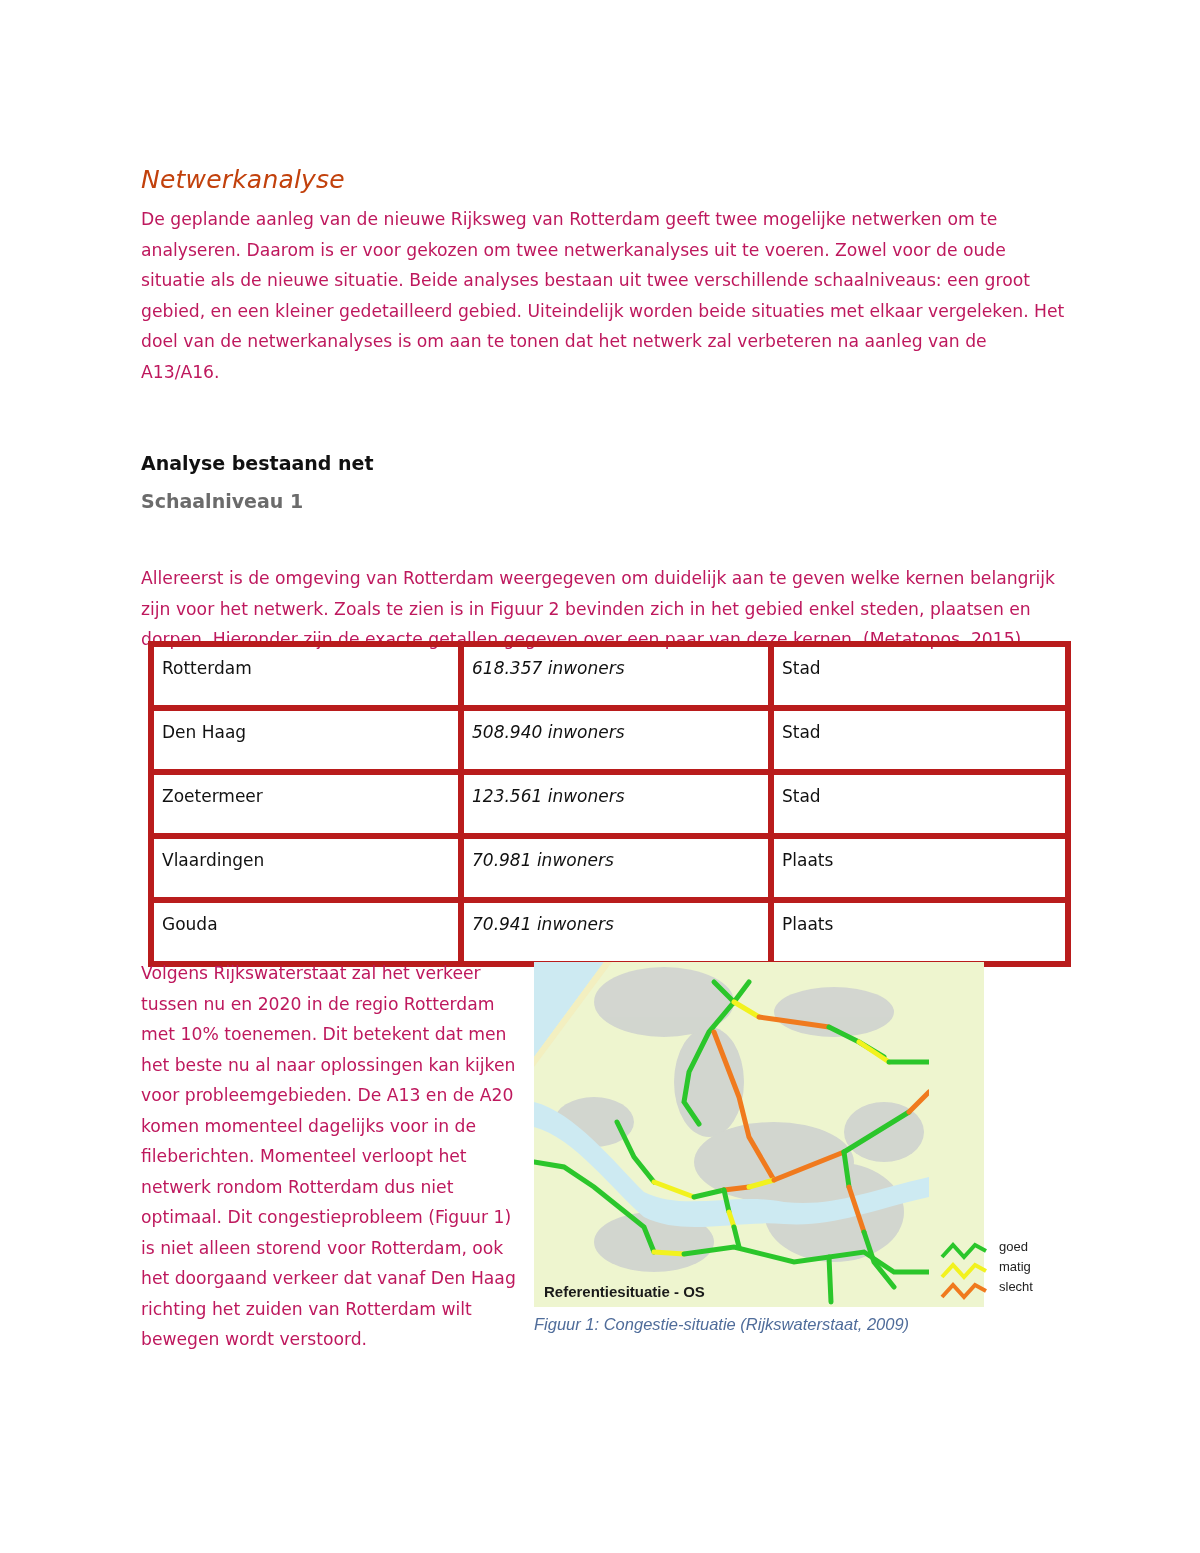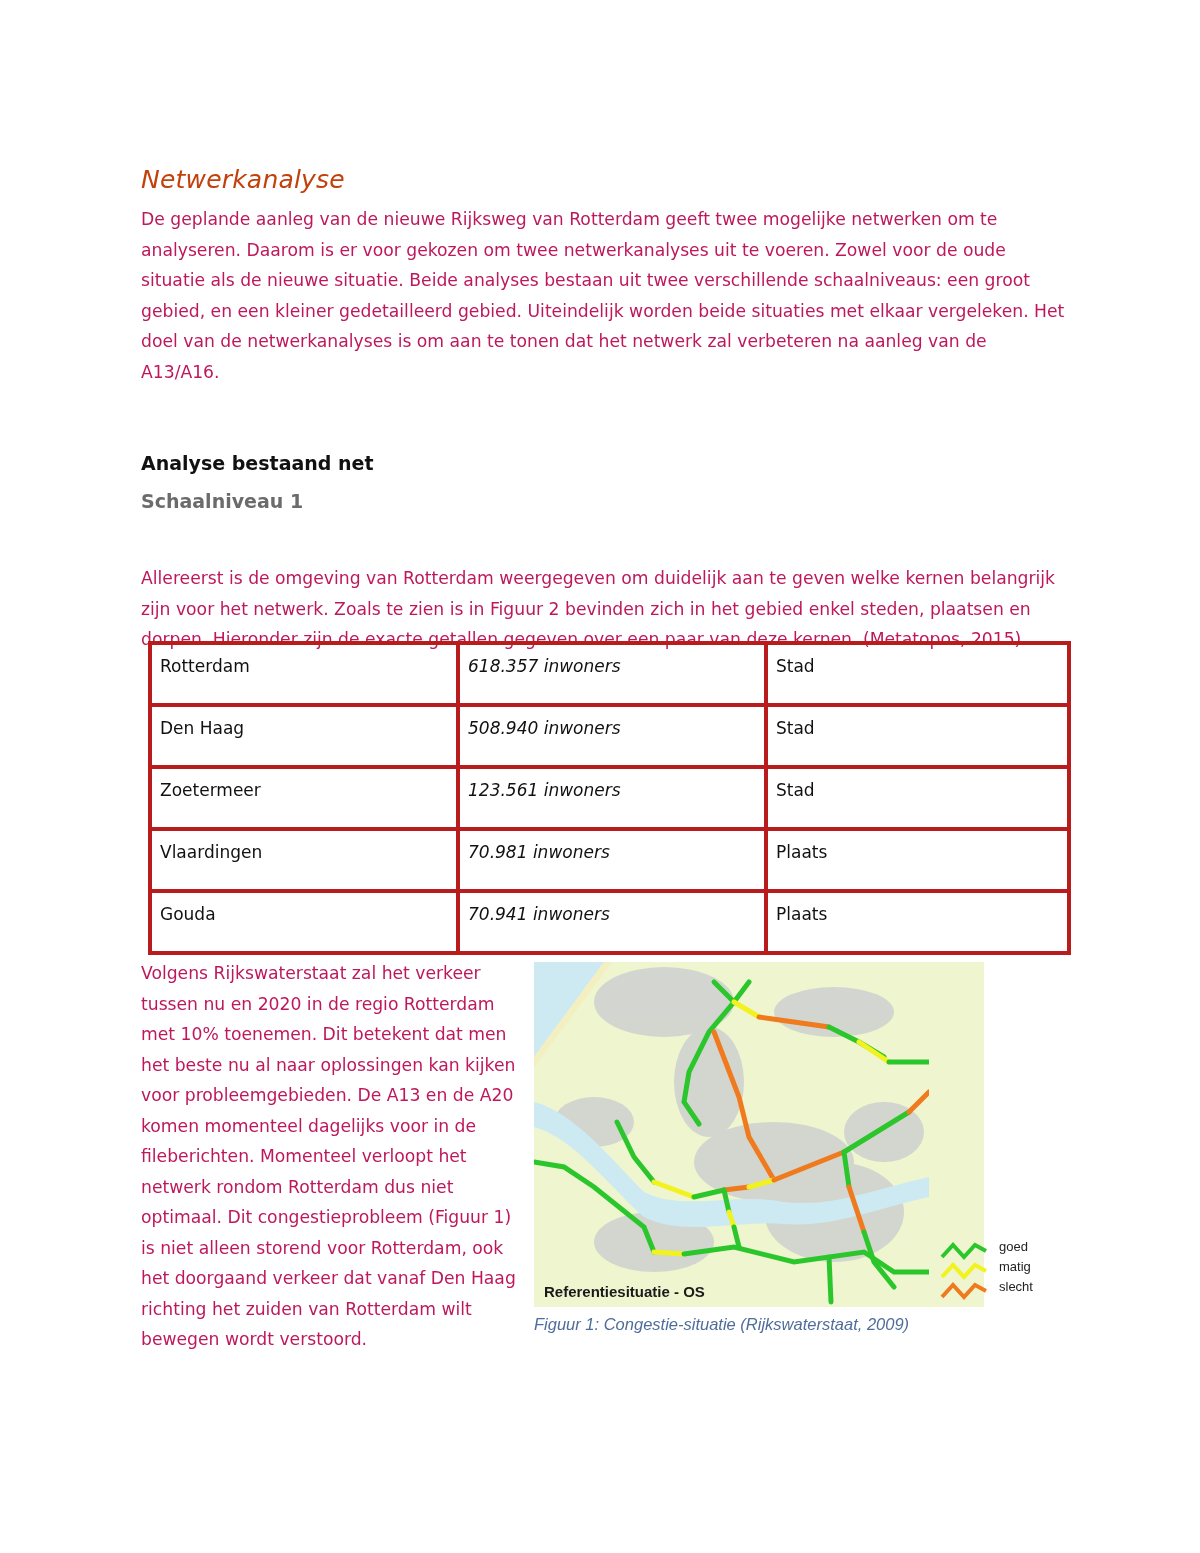--- a/index.html
+++ b/index.html
@@ -7,21 +7,21 @@
          font-family: "DejaVu Sans", sans-serif; color: #111; }
   .page { position: absolute; left: 141px; top: 0; width: 930px; }
   .h1 { position: absolute; top: 165px; left: 0; font-size: 25px; font-weight: normal; letter-spacing: 0.2px; color: #c2410c; font-style: italic; }
   .para { position: absolute; left: 0; font-size: 17.2px; line-height: 30.5px; color: #be185d; }
   .p1 { top: 204px; width: 925px; }
   .h2 { position: absolute; top: 452px; left: 0; font-size: 19px; font-weight: bold; color: #111; }
   .h3 { position: absolute; top: 490px; left: 0; font-size: 19px; font-weight: bold; color: #6b6b6b; }
   .p2 { top: 536px; width: 925px; margin-top: 27px; }
   table.pop { position: absolute; top: 641px; left: 7px; width: 923px; border-collapse: collapse;
               font-size: 17px; }
-  table.pop td { border: 4px solid #b91c1c; height: 42px; padding: 0 0 16px 8px; vertical-align: middle; }
+  table.pop td { border: 6px solid #b91c1c; height: 42px; padding: 0 0 16px 8px; vertical-align: middle; }
   table.pop td.c1 { width: 296px; }
   table.pop td.c2 { width: 296px; font-style: italic; }
   .p3 { top: 958px; width: 380px; }
   .figure { position: absolute; left: 393px; top: 962px; width: 540px; }
   .map { position: absolute; left: 0; top: 0; width: 450px; height: 345px; background: #eef5cf; overflow: hidden; }
   .map svg { display: block; }
   .map-label { position: absolute; left: 10px; top: 321px; font-size: 15px; font-weight: bold; color: #1a1a1a; font-family: "Liberation Sans", sans-serif; }
   .legend { position: absolute; left: 405px; top: 275px; width: 110px; height: 70px; }
   .legend-row { position: absolute; left: 0; width: 110px; height: 20px; }
   .legend-row span.lbl { position: absolute; left: 60px; top: 0; font-size: 13px; color: #222; font-family: "Liberation Sans", sans-serif; }

